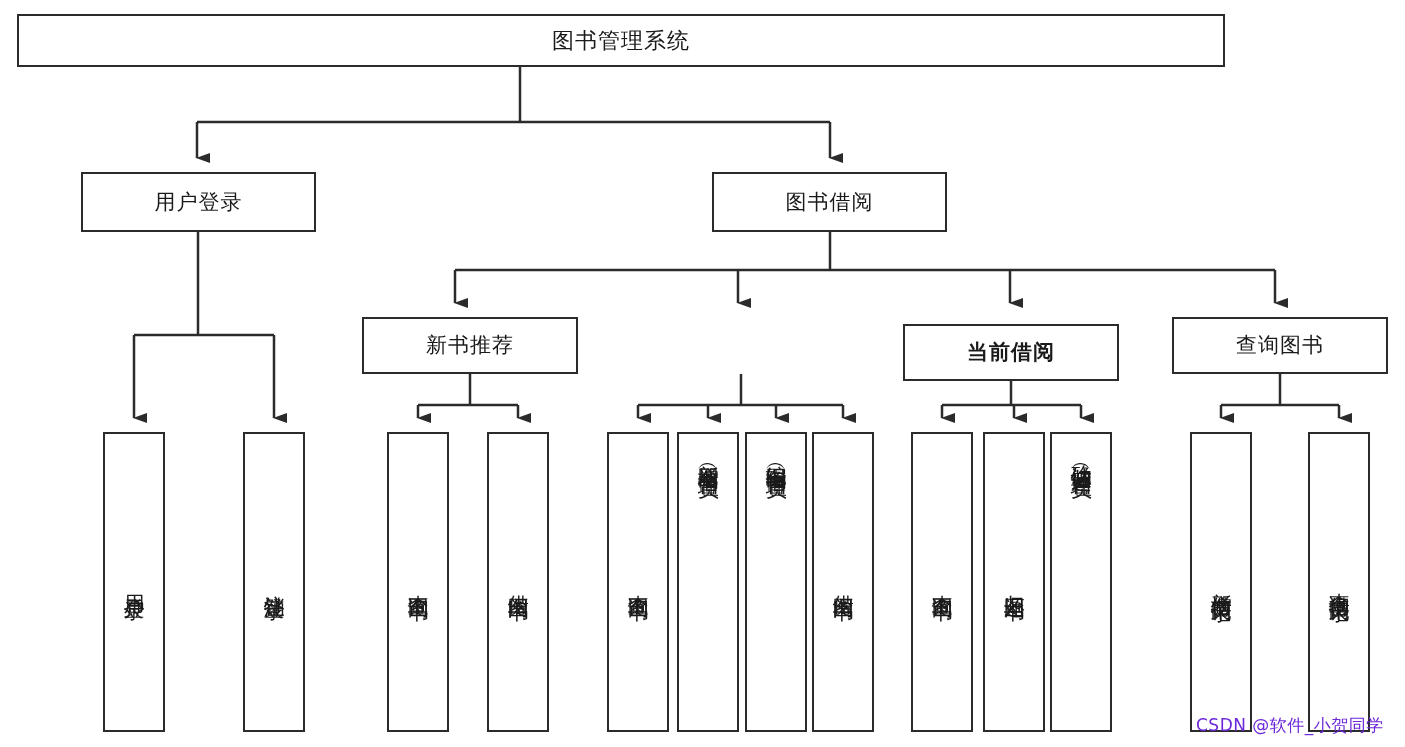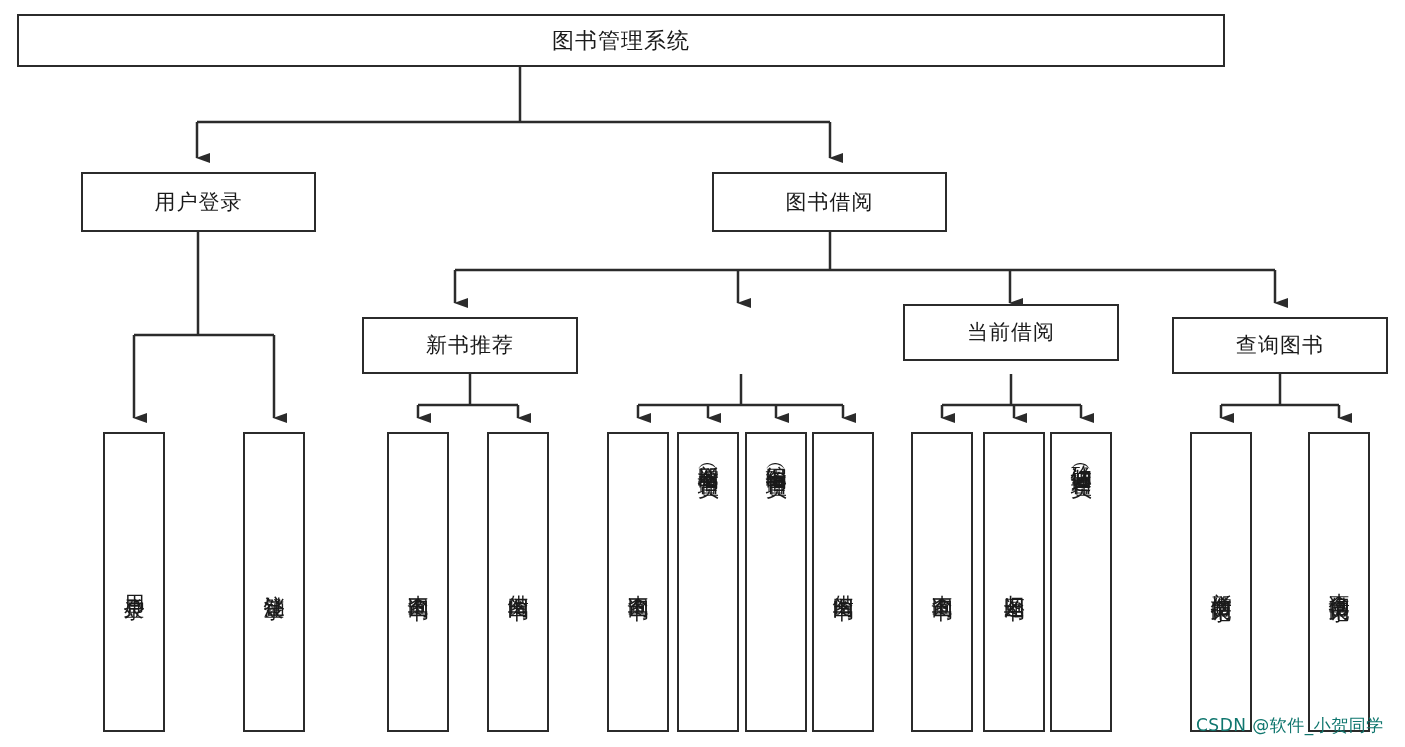--- a/index.html
+++ b/index.html
@@ -57,21 +57,21 @@
     letter-spacing: 2px;
     white-space: normal;
     max-height: 270px;
   }
   .node.leaf.mid {
     align-items: center;
     padding-top: 0;
   }
   .watermark {
     position: absolute;
-    color: #0f766e;
+    color: #6d28d9;
     font-size: 17px;
     letter-spacing: 0.5px;
     white-space: nowrap;
   }
 </style>
 </head>
 <body>
 
 <div id="canvas">
 
@@ -136,21 +136,21 @@
   <div class="node lvl2" style="left:81px; top:172px; width:235px; height:60px;">
     <span class="lbl">用户登录</span>
   </div>
   <div class="node lvl2" style="left:712px; top:172px; width:235px; height:60px;">
     <span class="lbl">图书借阅</span>
   </div>
 
   <div class="node lvl3" style="left:362px; top:317px; width:216px; height:57px;">
     <span class="lbl">新书推荐</span>
   </div>
-  <div class="node lvl3" style="left:903px; top:304px; width:216px; height:57px;">
+  <div class="node lvl3" style="left:903px; top:324px; width:216px; height:57px;font-weight:bold;">
     <span class="lbl">当前借阅</span>
   </div>
   <div class="node lvl3" style="left:1172px; top:317px; width:216px; height:57px;">
     <span class="lbl">查询图书</span>
   </div>
 
   <div class="node leaf mid" style="left:103px; top:432px; width:62px; height:300px;">
     <span class="lbl">用户登录</span>
   </div>
   <div class="node leaf mid" style="left:243px; top:432px; width:62px; height:300px;">

